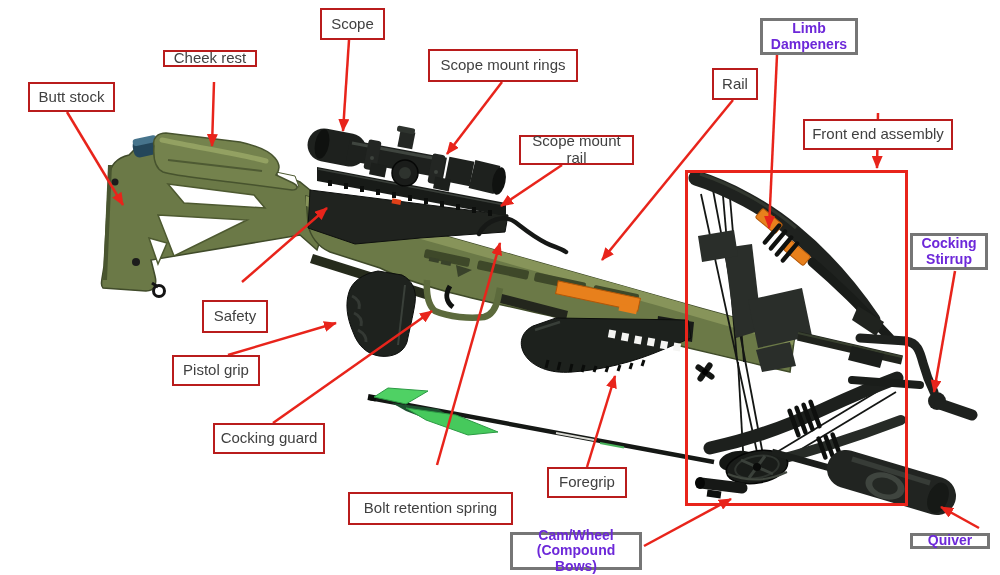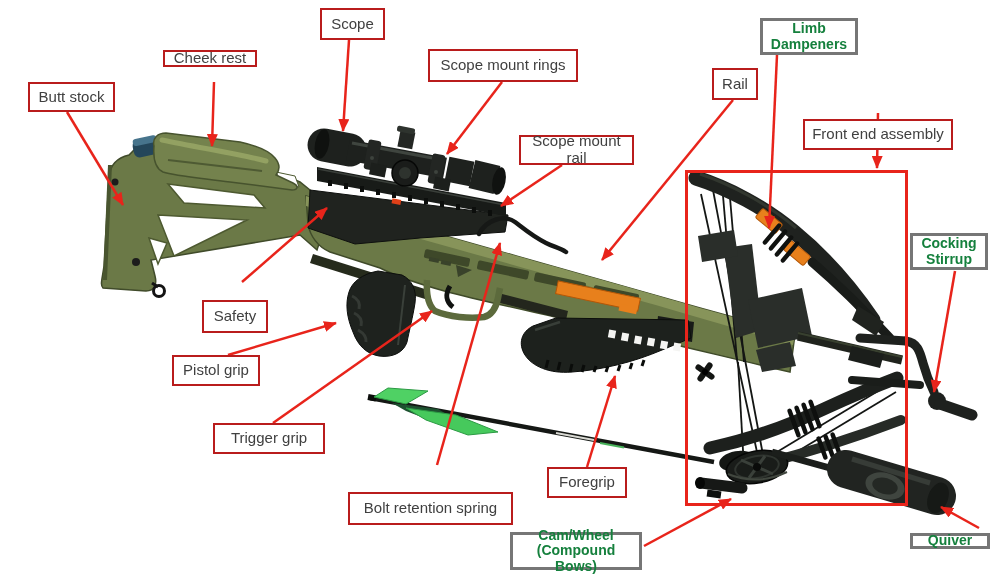--- a/index.html
+++ b/index.html
@@ -3,21 +3,21 @@
 <meta charset="utf-8">
 <style>
   html,body{margin:0;padding:0;background:#fff;}
   .canvas{position:relative;width:1000px;height:575px;background:#fff;overflow:hidden;
           font-family:"Liberation Sans",sans-serif;}
   .canvas svg{position:absolute;left:0;top:0;}
   .label{position:absolute;background:#fff;border:2px solid #b91c1c;color:#404040;
          font:400 15px/1.12 "Liberation Sans",sans-serif;display:flex;align-items:center;
          justify-content:center;text-align:center;white-space:pre-line;box-sizing:border-box;
          z-index:5;padding:1px 2px;}
-  .label.bold{border:3px solid #767676;color:#15803d;font-weight:700;font-size:14px;}
+  .label.bold{border:3px solid #767676;color:#6d28d9;font-weight:700;font-size:14px;}
 </style>
 </head>
 <body>
 
 <div class="canvas">
 
 <svg width="1000" height="575" viewBox="0 0 1000 575">
   <defs>
     <marker id="ah" markerUnits="userSpaceOnUse" markerWidth="14" markerHeight="11" refX="12" refY="5.5" orient="auto">
       <path d="M0,0 L13,5.5 L0,11 Z" fill="#e8241b"></path>
@@ -290,20 +290,20 @@
 <div class="label" style="left:428px;top:49px;width:150px;height:33px;"><span>Scope mount rings</span></div>
 <div class="label" style="left:519px;top:135px;width:115px;height:30px;"><span>Scope mount rail</span></div>
 <div class="label" style="left:712px;top:68px;width:46px;height:32px;"><span>Rail</span></div>
 <div class="label bold" style="left:760px;top:18px;width:98px;height:37px;"><span>Limb
 Dampeners</span></div>
 <div class="label" style="left:803px;top:74px;width:150px;height:31px;margin-top:45px;"><span>Front end assembly</span></div>
 <div class="label bold" style="left:910px;top:233px;width:78px;height:37px;"><span>Cocking
 Stirrup</span></div>
 <div class="label" style="left:202px;top:300px;width:66px;height:33px;"><span>Safety</span></div>
 <div class="label" style="left:172px;top:355px;width:88px;height:31px;"><span>Pistol grip</span></div>
-<div class="label" style="left:213px;top:423px;width:112px;height:31px;"><span>Trigger grip</span></div>
+<div class="label" style="left:213px;top:423px;width:112px;height:31px;"><span>Cocking guard</span></div>
 <div class="label" style="left:348px;top:492px;width:165px;height:33px;"><span>Bolt retention spring</span></div>
 <div class="label" style="left:547px;top:467px;width:80px;height:31px;"><span>Foregrip</span></div>
 <div class="label bold" style="left:510px;top:532px;width:132px;height:38px;"><span>Cam/Wheel
 (Compound Bows)</span></div>
 <div class="label bold" style="left:910px;top:533px;width:80px;height:16px;"><span>Quiver</span></div>
 
 </div>
 
 </body></html>

